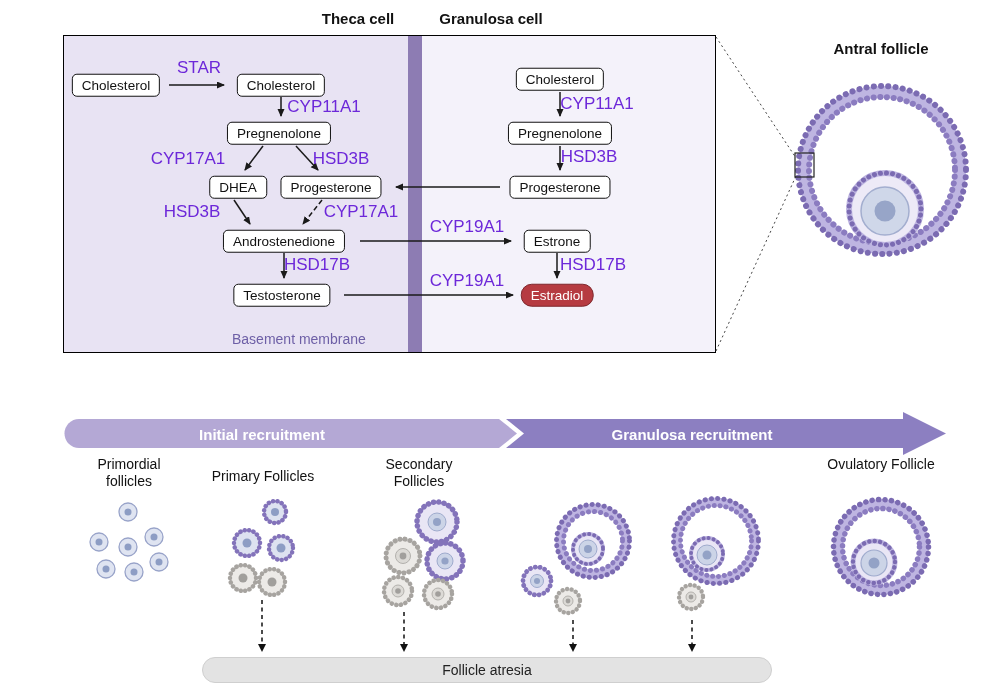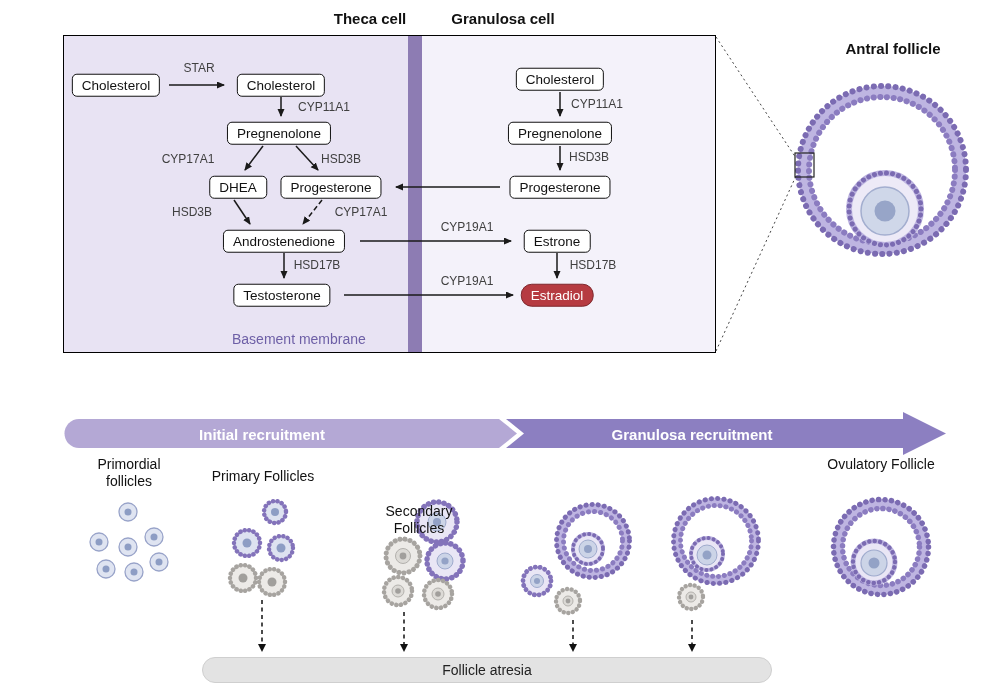--- a/index.html
+++ b/index.html
@@ -1,31 +1,31 @@
 <!DOCTYPE html>
 <html><head>
 <meta charset="utf-8">
 <style>
   * { box-sizing: border-box; }
   body { margin:0; font-family:"Liberation Sans", sans-serif; background:#fff; }
   .canvas { position:relative; width:1000px; height:700px; background:#ffffff; overflow:hidden; }
   .cell-title { position:absolute; font-size:15px; font-weight:bold; color:#111;
-                transform:translateX(-50%); white-space:nowrap; z-index:10;margin-left:12px; }
+                transform:translateX(-50%); white-space:nowrap; z-index:10; }
   .panel-border { position:absolute; left:63px; top:35px; width:653px; height:318px;
                   border:1.4px solid #000; z-index:2; }
   .panel { position:absolute; z-index:1; }
   .membrane { position:absolute; left:408px; top:36px; width:14px; height:316px;
               background:#8d7cb3; z-index:1; }
   .membrane-label { position:absolute; left:232px; top:331px; width:170px; 
                     font-size:14px; color:#6d5fa6; z-index:10; }
   .pbox { position:absolute; transform:translate(-50%,-50%); background:#fff;
           border:1.3px solid #111; border-radius:5px; font-size:13.5px; color:#111;
           padding:2.5px 9px; white-space:nowrap; z-index:10; line-height:1.15; }
   .pbox.red { background:#b63b41; border-color:#7e272c; color:#fff; }
-  .enz { position:absolute; transform:translate(-50%,-50%); font-size:12px; color:#404040;
+  .enz { position:absolute; transform:translate(-50%,-50%); font-size:17px; color:#6d28d9;
          white-space:nowrap; z-index:10; }
   .overlay { position:absolute; left:0; top:0; z-index:5; pointer-events:none; }
   .fig { position:absolute; z-index:3; pointer-events:none; }
   .banner-label { position:absolute; transform:translate(-50%,-50%); color:#fff;
                   font-weight:bold; font-size:15px; white-space:nowrap; z-index:10; }
   .stage-label { position:absolute; transform:translateX(-50%); width:110px; text-align:center;
                  font-size:14px; color:#111; line-height:1.2; z-index:10; }
   .atresia-pill { position:absolute; left:202px; top:657px; width:570px; height:26px;
                   background:#e3e3e3; border:1px solid #cfcfcf; border-radius:13px;
                   display:flex; align-items:center; justify-content:center;
@@ -119,21 +119,21 @@
 
   <svg class="fig" style="left:0; top:405px; z-index:2;" width="1000" height="60" viewBox="0 0 1000 60">
     <path d="M79,14 L499,14 L517,28.5 L499,43 L79,43 A14.5,14.5 0 0 1 79,14 Z" fill="#b4a8d5"></path>
     <path d="M506,14 L524,28.5 L506,43 L903,43 L903,50 L946,28.5 L903,7 L903,14 Z" fill="#8c7fc1"></path>
   </svg>
   <div class="banner-label" style="left:262px; top:434px;">Initial recruitment</div>
   <div class="banner-label" style="left:692px; top:434px;">Granulosa recruitment</div>
 
   <div class="stage-label" style="left:129px; top:456px;">Primordial follicles</div>
   <div class="stage-label" style="left:263px; top:468px;">Primary Follicles</div>
-  <div class="stage-label" style="left:419px; top:456px;margin-top:47px;">Secondary Follicles</div>
+  <div class="stage-label" style="left:419px; top:456px;">Secondary Follicles</div>
   <div class="stage-label" style="left:881px; top:456px;">Ovulatory Follicle</div>
 
   <svg class="fig" style="left:0; top:450px; z-index:2;" width="1000" height="250" viewBox="0 0 1000 250">
     <defs>
       <marker id="ah2" markerWidth="9" markerHeight="9" refX="6" refY="4" orient="auto" markerUnits="userSpaceOnUse">
         <path d="M0,0 L8,4 L0,8 Z" fill="#111"></path>
       </marker>
     </defs>
 
     <g>

